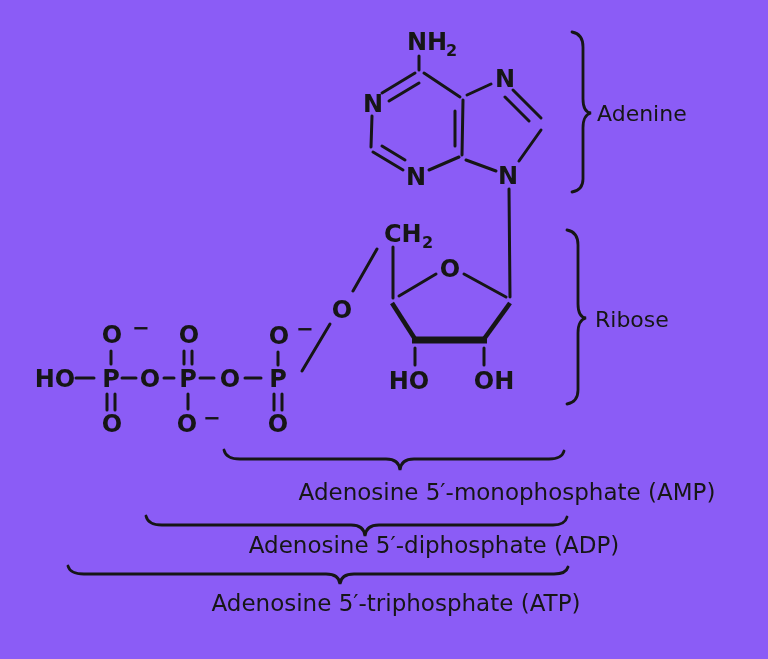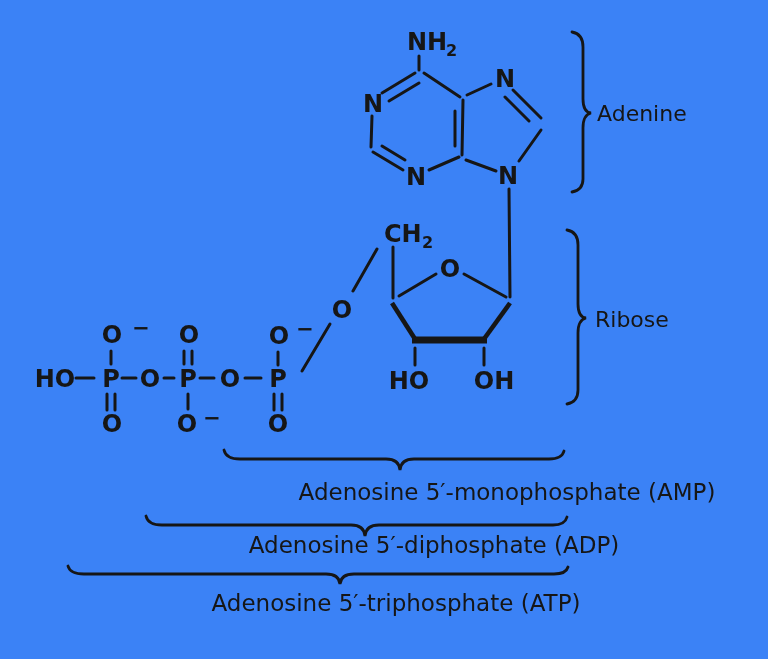--- a/index.html
+++ b/index.html
@@ -4,21 +4,21 @@
 <style>
   html, body {
     margin: 0;
     padding: 0;
     background: #fcfdfb;
   }
   .figure {
     position: relative;
     width: 768px;
     height: 659px;
-    background: #3b82f6;
+    background: #8b5cf6;
     overflow: hidden;
   }
   svg { display: block; }
   .bond {
     stroke: #161616;
     stroke-width: 3;
     stroke-linecap: round;
     fill: none;
   }
   .wedge-side {

